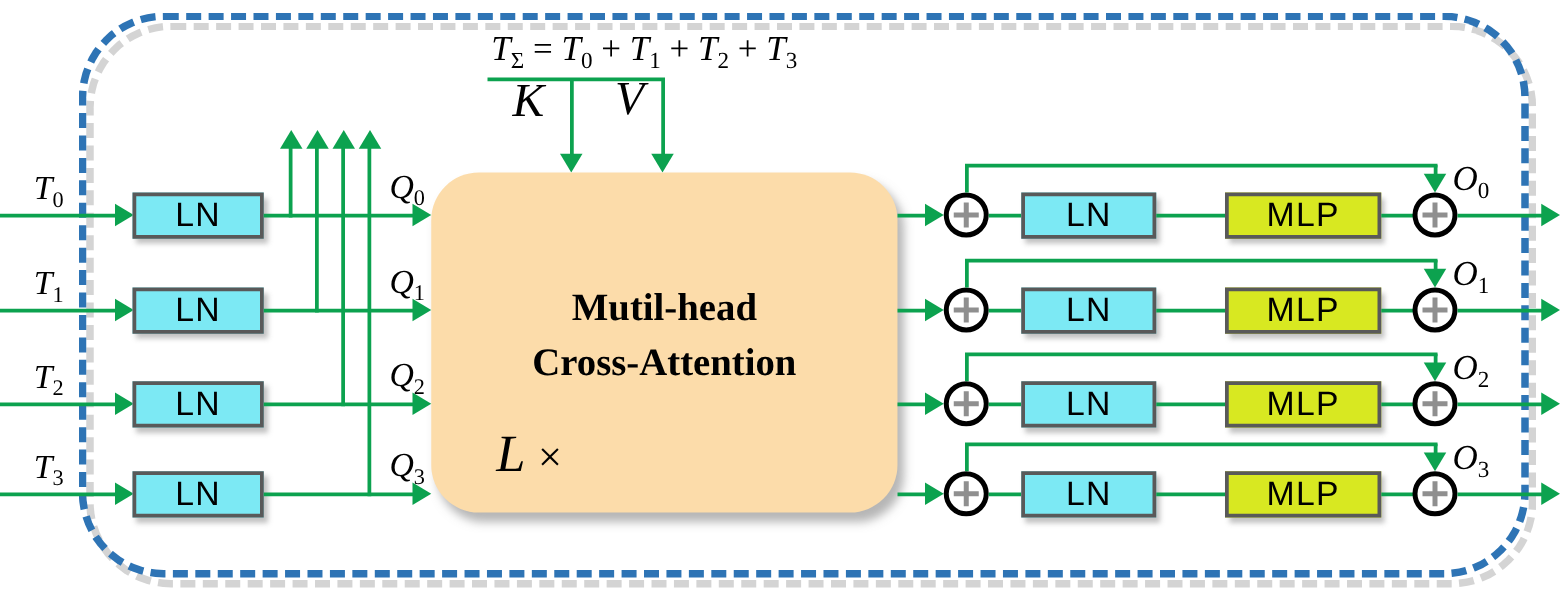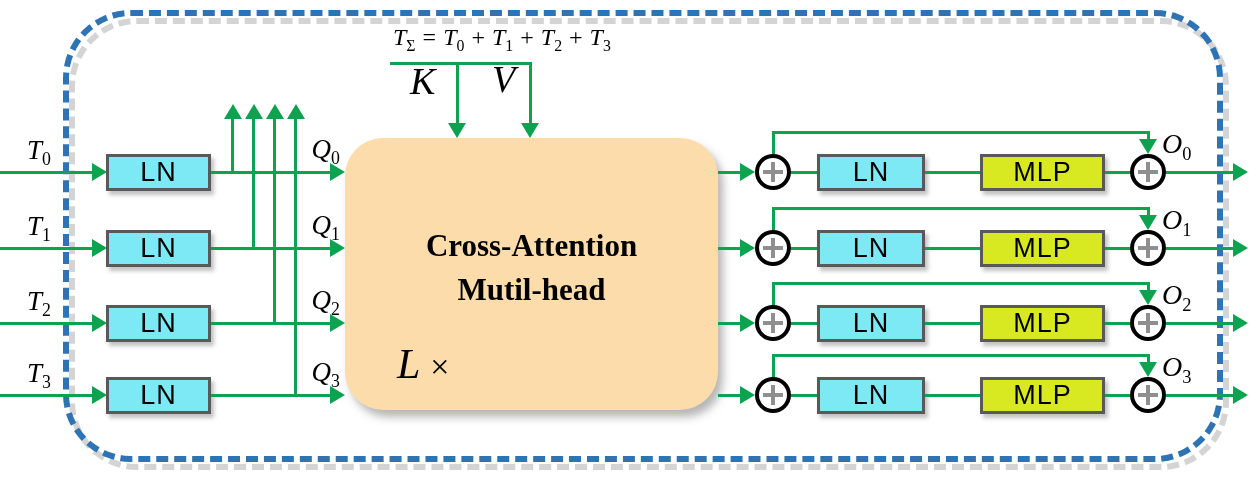--- a/index.html
+++ b/index.html
@@ -42,21 +42,21 @@
     border-radius:38px;box-shadow:5px 7px 8px rgba(110,110,110,.5);}
   .attn-title{position:absolute;left:0;top:86px;width:100%;text-align:center;
     font-weight:bold;font-size:31px;line-height:44px;}
   .attn-loop{position:absolute;left:52px;top:202px;font-size:42px;font-style:italic;}
   .attn-loop .times{font-style:normal;font-size:34px;margin-left:10px;}
 
   
   .math{position:absolute;font-style:italic;font-size:27px;white-space:nowrap;line-height:30px;}
   .math sub,.formula sub{font-style:normal;font-size:0.66em;line-height:1;}
   .kv{font-size:38px;}
-  .formula{position:absolute;left:393px;top:24px;font-style:italic;font-size:24px;white-space:nowrap;}
+  .formula{position:absolute;left:393px;top:24px;font-style:italic;font-size:28px;white-space:nowrap;}
   .formula .op{font-style:normal;margin:0 7px;}
 
   
   .addnode{position:absolute;box-sizing:border-box;width:36px;height:36px;border-radius:50%;
     background:#fff;border:4px solid #000;}
   .plus-h{position:absolute;left:4px;right:4px;top:50%;margin-top:-2px;height:4px;background:var(--plus-gray);}
   .plus-v{position:absolute;top:4px;bottom:4px;left:50%;margin-left:-2px;width:4px;background:var(--plus-gray);}
 
   .row{position:absolute;left:0;width:100%;height:0;}
   .q-label{left:290px;top:-38px;width:50px;text-align:right;}
@@ -86,22 +86,22 @@
   <div class="vline" style="left:231px;top:117px;height:57px;"></div>
   <div class="arrow-u" style="left:245px;top:104px;"></div>
   <div class="vline" style="left:252px;top:117px;height:133px;"></div>
   <div class="arrow-u" style="left:266px;top:104px;"></div>
   <div class="vline" style="left:273px;top:117px;height:208px;"></div>
   <div class="arrow-u" style="left:287px;top:104px;"></div>
   <div class="vline" style="left:294px;top:117px;height:280px;"></div>
 
   <div class="attn-box">
     <div class="attn-title">
+      <div>Mutil-head</div>
       <div>Cross-Attention</div>
-      <div>Mutil-head</div>
     </div>
     <div class="attn-loop"><span>L</span><span class="times">×</span></div>
   </div>
 
   <div id="rows-host">
     <div class="row" style="top: 172px;">
 
       <span class="math t-label"><i>T</i><sub>0</sub></span>
       <div class="hline" style="left:0;top:-1.5px;width:96px;"></div>
       <div class="arrow-r" style="left:92px;top:-9px;"></div>

